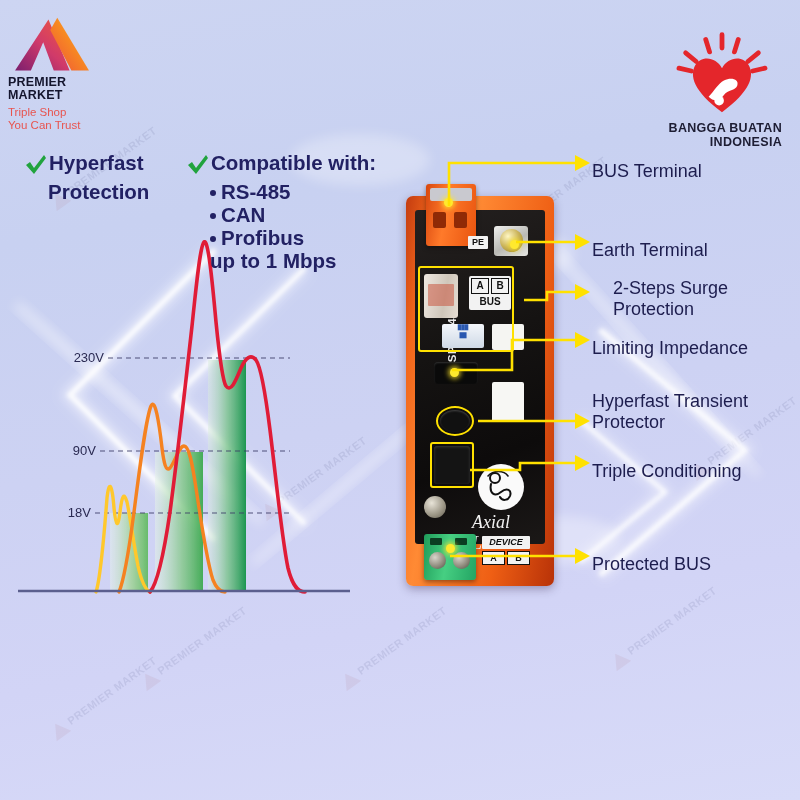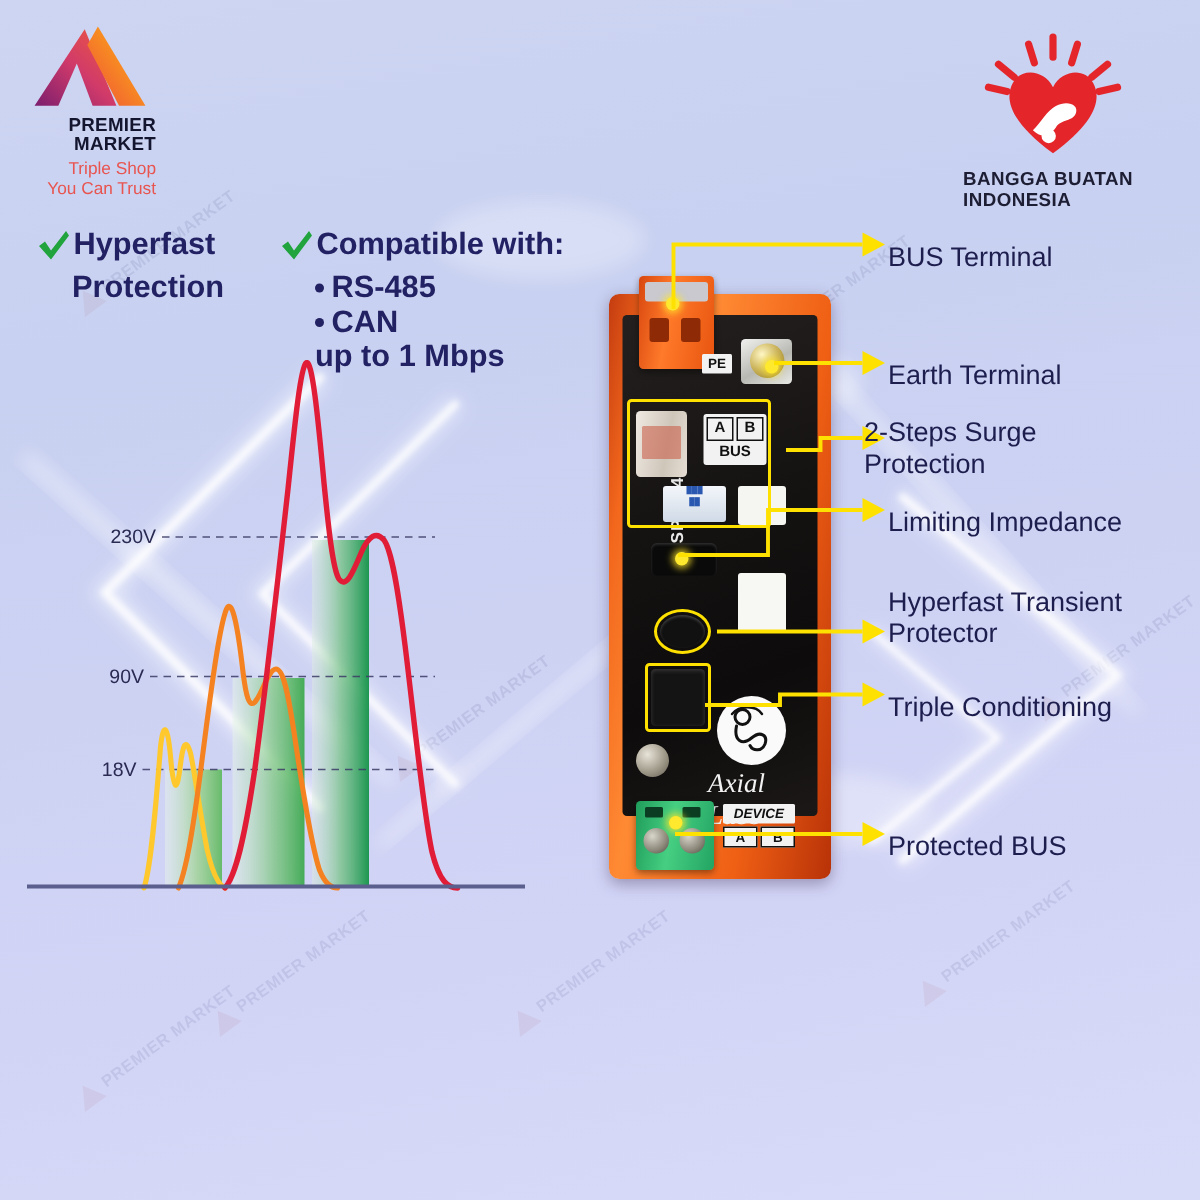--- a/index.html
+++ b/index.html
@@ -44,45 +44,45 @@
     margin-right: 3px;
     opacity: .85;
   }
 
   
   #brand-logo {
     position: absolute;
     left: 8px; top: 14px;
     width: 96px;
     z-index: 12;
-    text-align: right;
+    text-align: left;
   }
   #brand-logo .mark { height: 62px; }
   #brand-logo .wordmark {
     font-size: 12.5px;
     font-weight: bold;
     color: #14152e;
     letter-spacing: .2px;
     line-height: 1.0;
     margin-top: -4px;
   }
   #brand-logo .tagline {
     margin-top: 5px;
     font-size: 11.5px;
     color: #e8544f;
     line-height: 1.15;
   }
 
   
   #bangga-badge {
     position: absolute;
-    right: 18px; top: 18px;
+    right: 18px; top: 28px;
     width: 140px;
     z-index: 12;
-    text-align: left;
+    text-align: right;
   }
   #bangga-badge .badge-text {
     font-size: 12.5px;
     font-weight: bold;
     color: #1d1d33;
     letter-spacing: .3px;
     line-height: 1.08;
     margin-top: 2px;
   }
 
@@ -328,20 +328,21 @@
 
   <div class="feature" id="feature-compatible">
     <span class="tick">
       <svg width="24" height="22" viewBox="0 0 24 22">
           <path d="M2 11 L6 8 L10 14 L20 1 L22 4 L10 20 Z" fill="#21a33e"></path>
         </svg>
     </span><span>Compatible with:</span>
     <ul>
       <li><span class="dot"></span><span>RS-485</span></li>
       <li><span class="dot"></span><span>CAN</span></li>
+      <li><span class="dot"></span><span>Profibus</span></li>
     </ul>
     <div class="cont">up to 1 Mbps</div>
   </div>
 
   <div id="chart">
     <svg width="380" height="360" viewBox="0 0 380 360">
       <defs>
         <linearGradient id="barG1" x1="0" y1="0" x2="1" y2="0">
           <stop offset="0%" stop-color="#e9f5ea" stop-opacity=".45"></stop>
           <stop offset="55%" stop-color="#9ed48e" stop-opacity=".75"></stop>
@@ -511,21 +512,21 @@
       <polygon points="575,413 590,421 575,429"></polygon>
       <polygon points="575,455 590,463 575,471"></polygon>
       <polygon points="575,548 590,556 575,564"></polygon>
     </g>
   </svg>
 
   <div class="callout" style="left:592px; top:151px;"><span>BUS Terminal</span></div>
 
   <div class="callout" style="left:592px; top:230px;"><span>Earth Terminal</span></div>
 
-  <div class="callout" style="left:576px; top:268px;">
+  <div class="callout" style="left:613px; top:268px;">
     <span>2-Steps Surge</span><br><span>Protection</span>
   </div>
 
   <div class="callout" style="left:592px; top:328px;"><span>Limiting Impedance</span></div>
 
   <div class="callout" style="left:592px; top:381px;">
     <span>Hyperfast Transient</span><br><span>Protector</span>
   </div>
 
   <div class="callout" style="left:592px; top:451px;"><span>Triple Conditioning</span></div>

